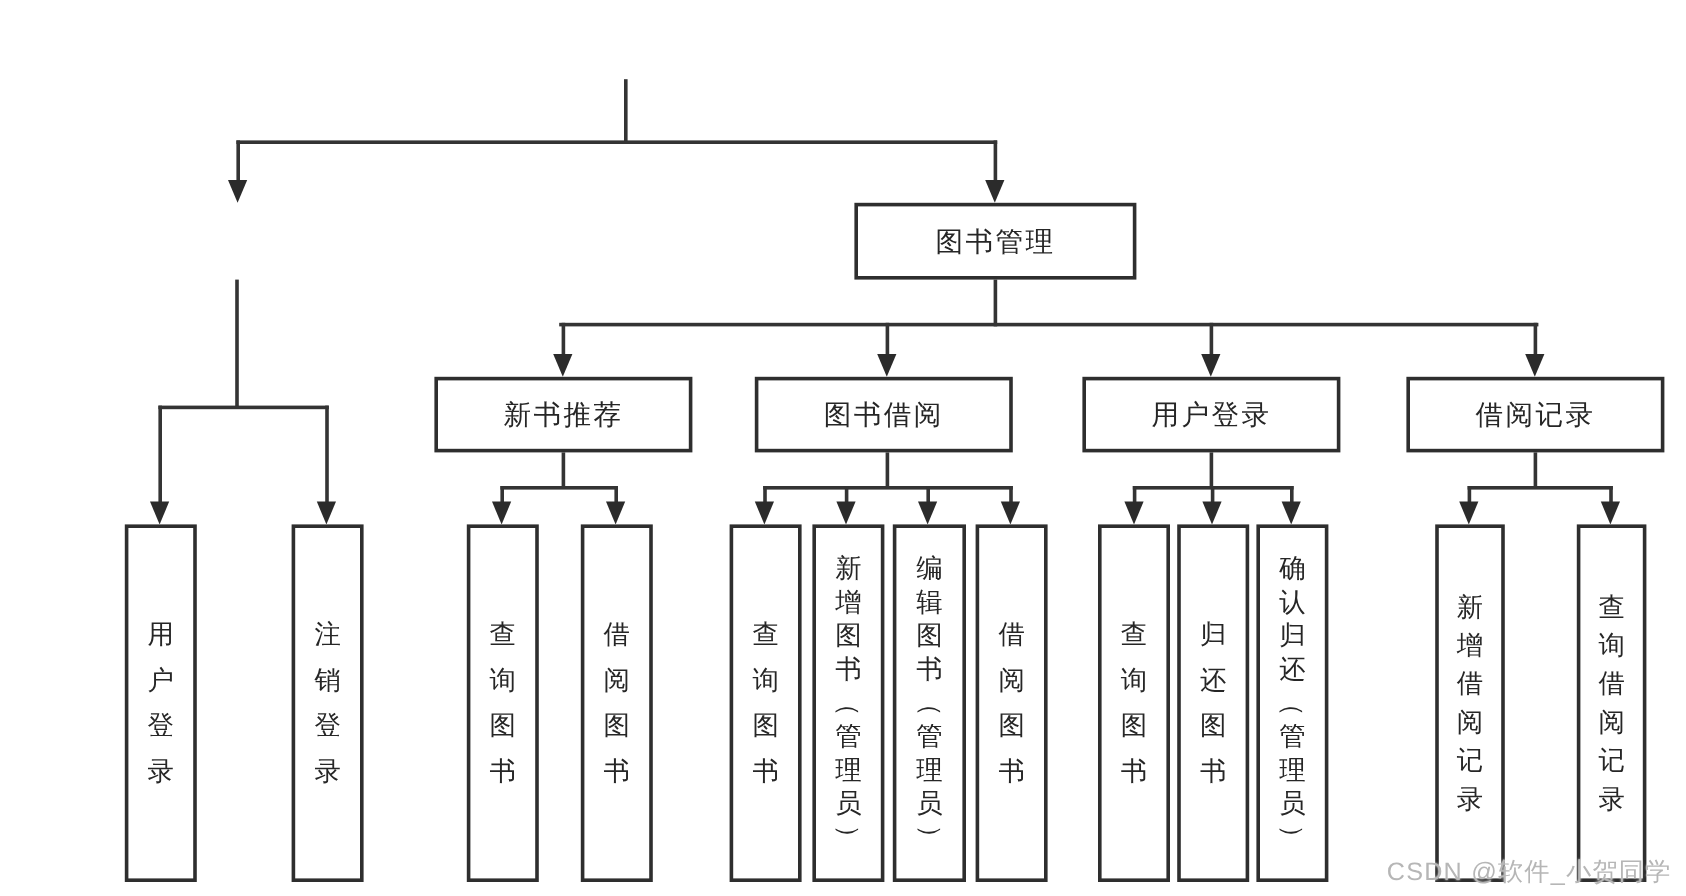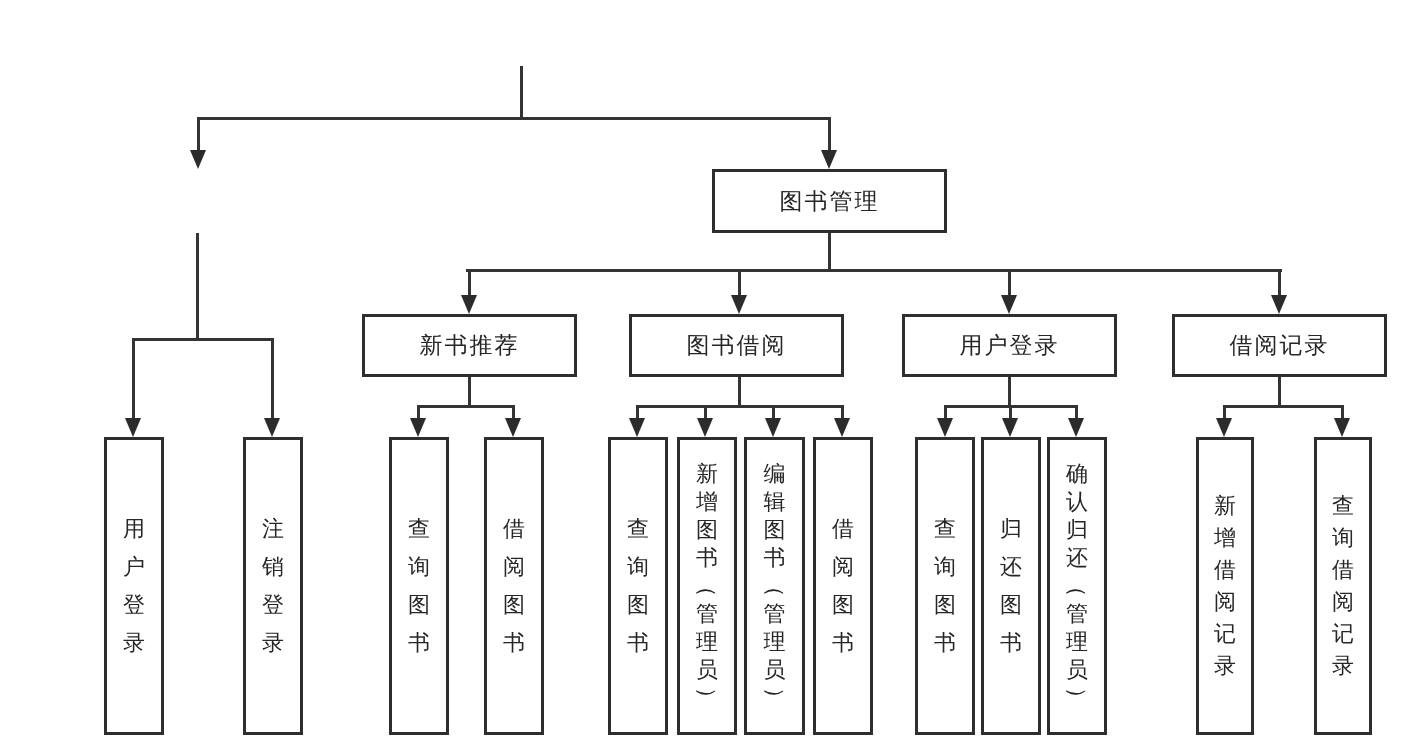--- a/index.html
+++ b/index.html
@@ -224,13 +224,14 @@
     </div>
   <div id="n-br-query" class="box-v gap-m">
       <span class="vchar">查</span>
       <span class="vchar">询</span>
       <span class="vchar">借</span>
       <span class="vchar">阅</span>
       <span class="vchar">记</span>
       <span class="vchar">录</span>
     </div>
 
+  <div id="watermark">CSDN @软件_小贺同学</div>
 </div>
 
 </body></html>

